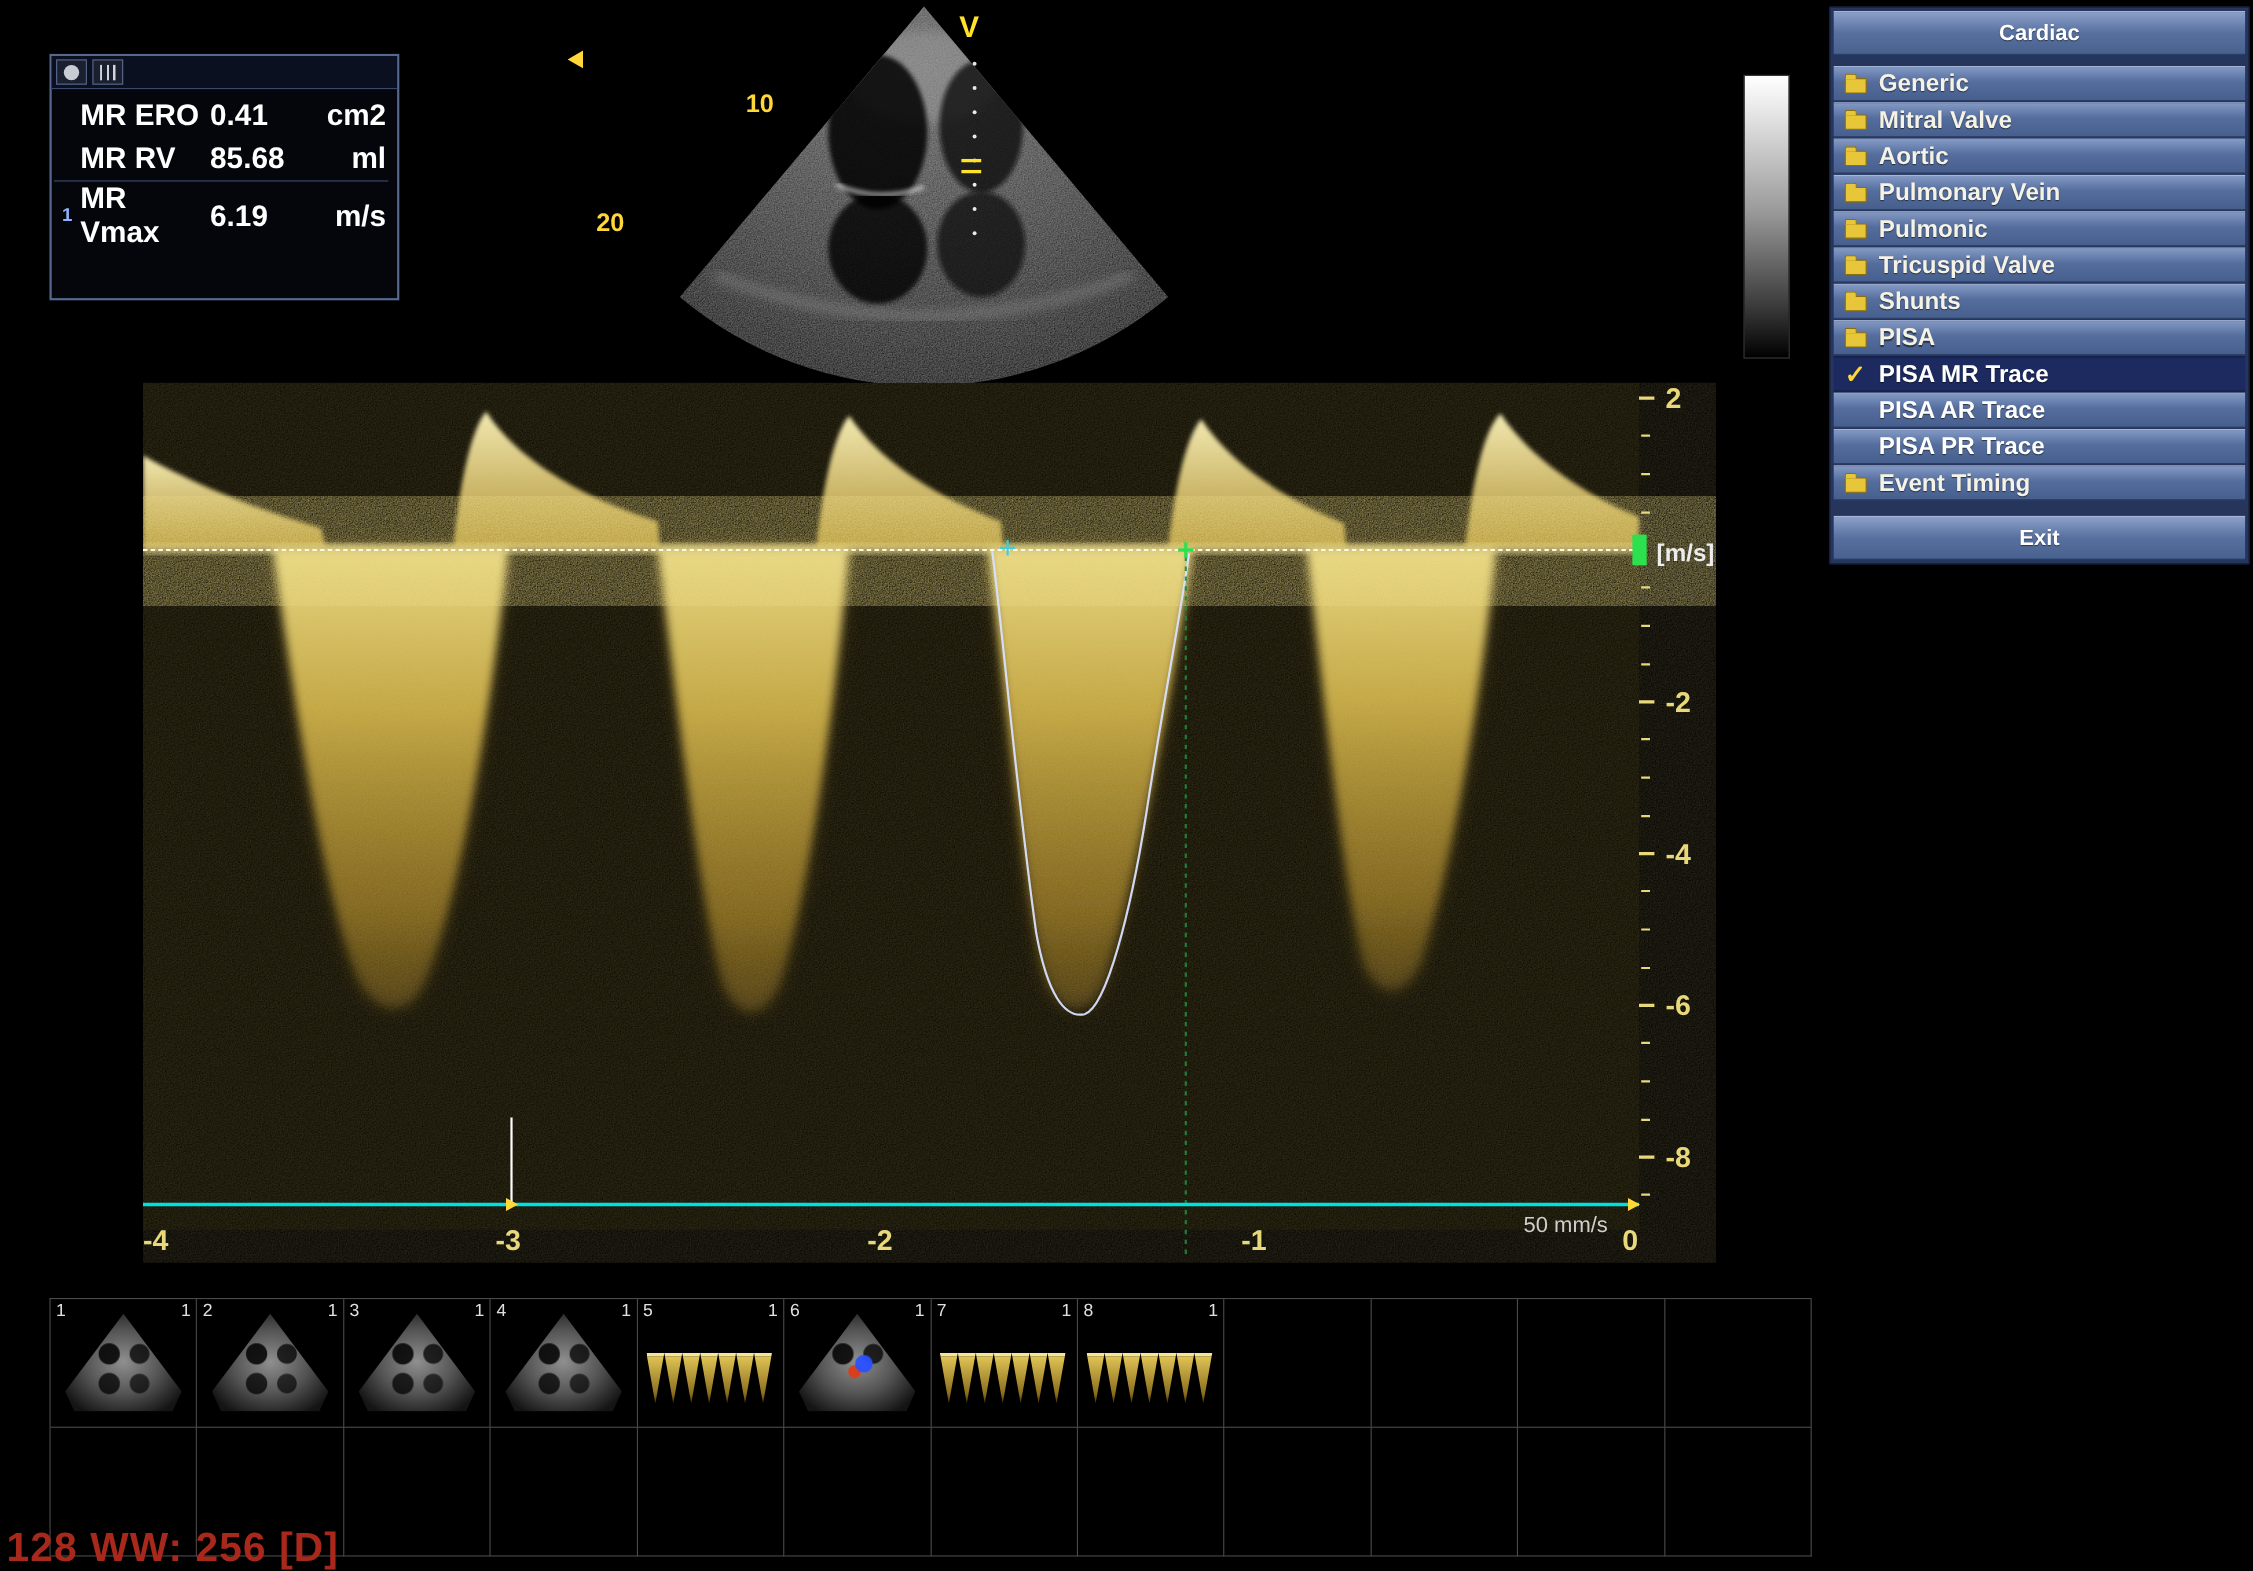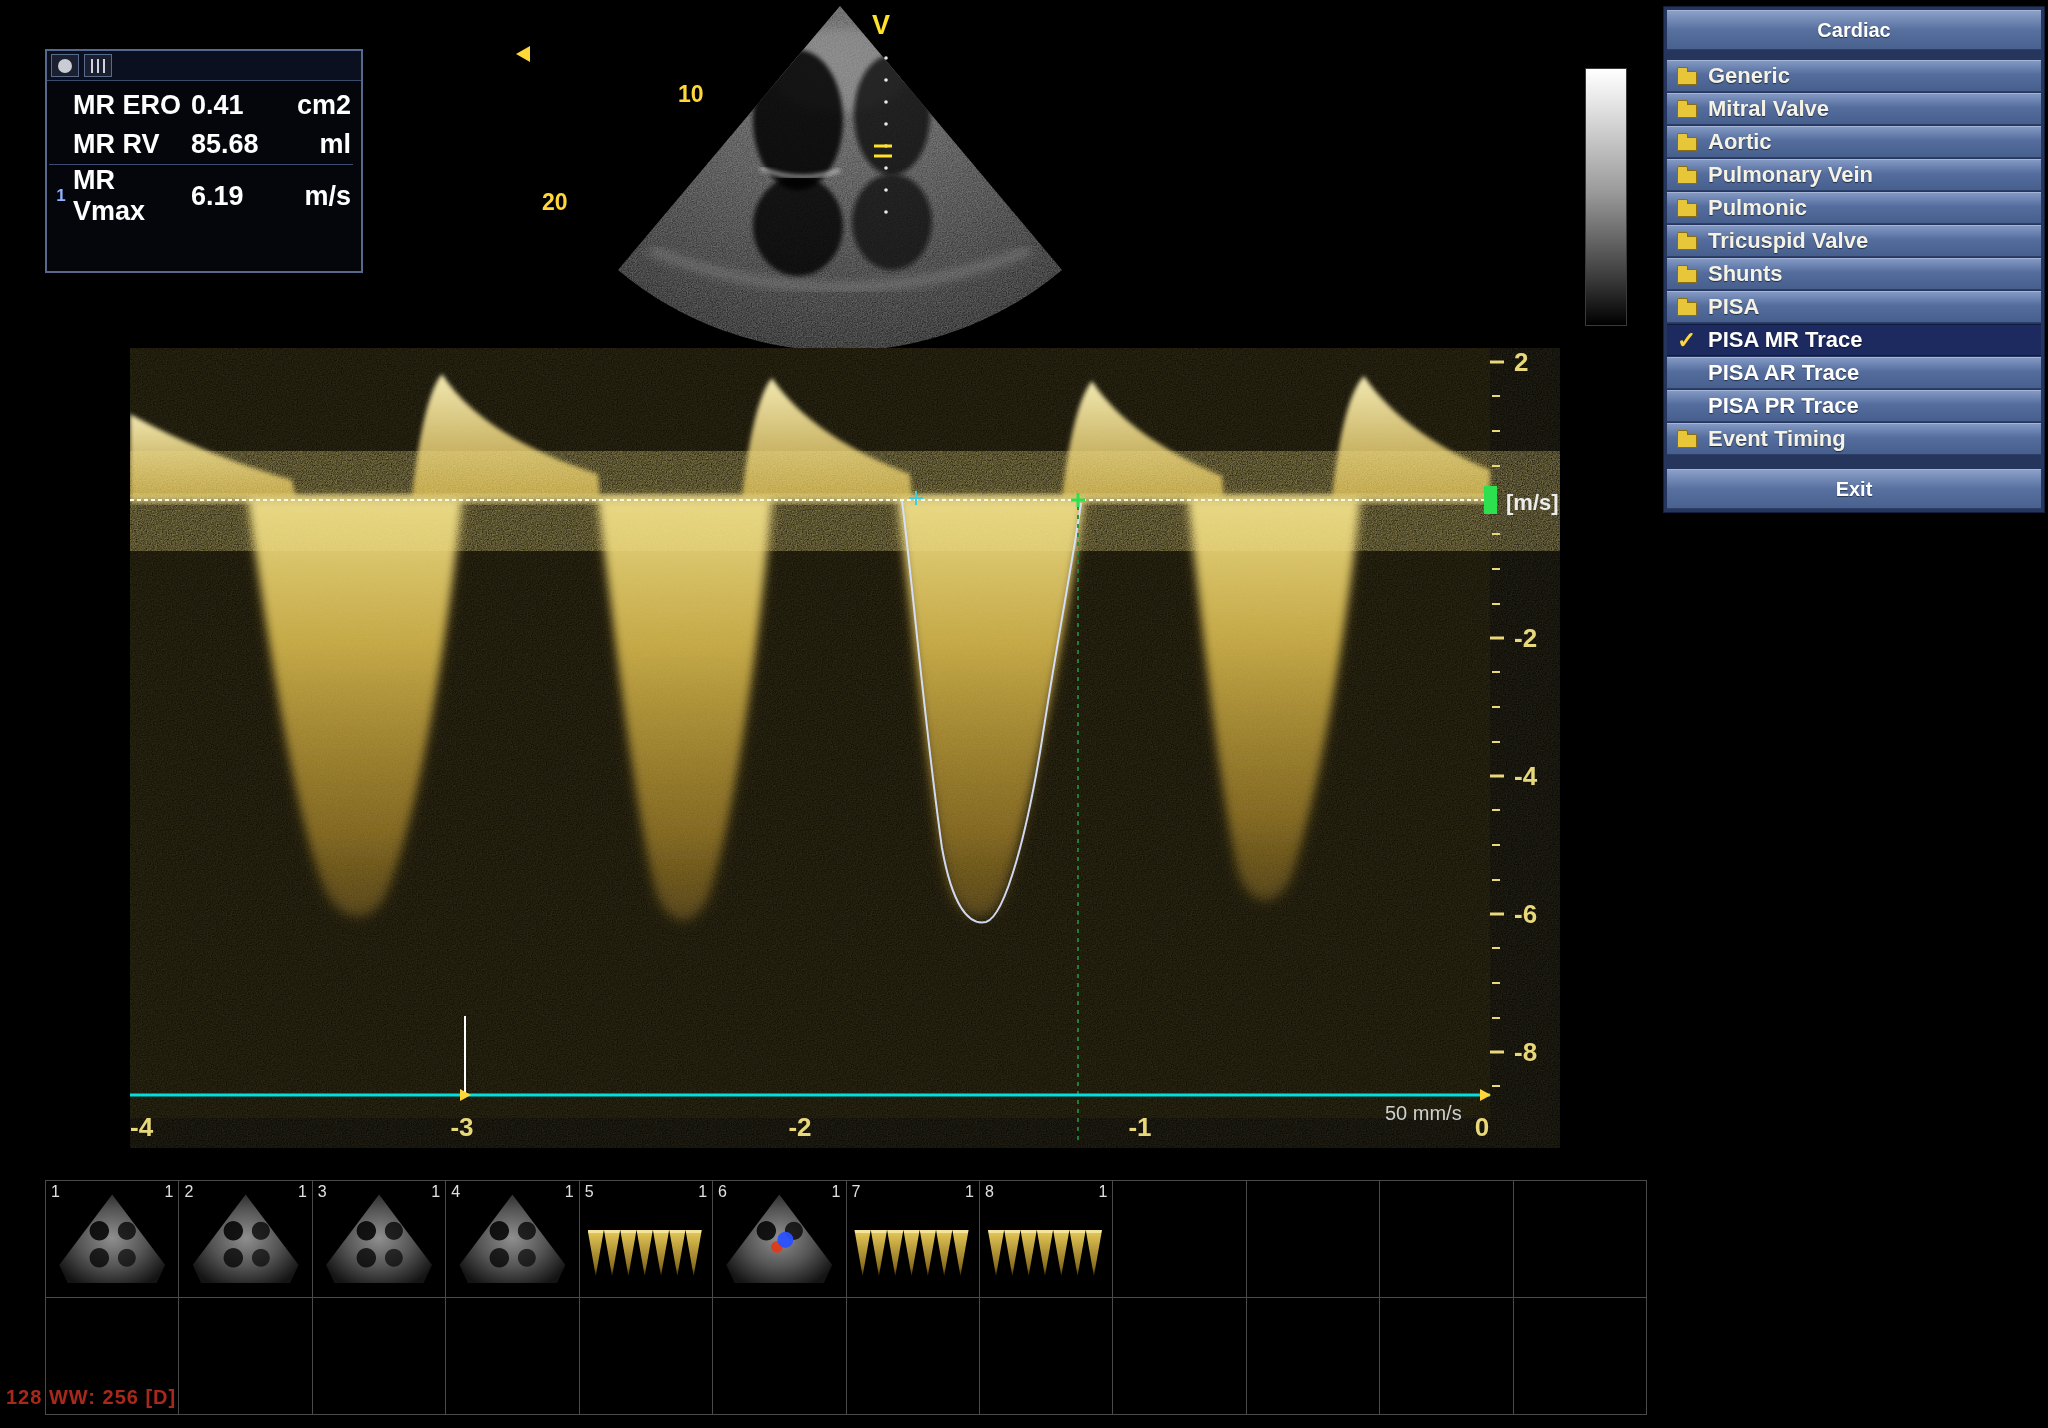--- a/index.html
+++ b/index.html
@@ -85,21 +85,21 @@
       radial-gradient(circle at 64% 42%, rgba(0,0,0,.75) 0 10%, transparent 11%),
       radial-gradient(ellipse at 50% 50%, #8f8f8f 0%, #555 45%, #141414 85%); }
   .strip { position:absolute; left:6%; right:6%; top:42%; height:40%;
     border-top:3px solid #f4e59a;
     background:linear-gradient(180deg,#e0c455,#8a6d1d 80%,#3a2d08);
     clip-path:polygon(0 0, 7% 100%, 14% 0, 21% 100%, 28% 0, 35% 100%, 42% 0, 49% 100%,
                       56% 0, 63% 100%, 70% 0, 77% 100%, 84% 0, 91% 100%, 98% 0); }
 
   
   .status-text { position:absolute; left:6px; top:1386px; color:#a8291c;
-    font-size:20px; font-weight:bold; letter-spacing:1px;text-align:center; }
+    font-size:37px; font-weight:bold; letter-spacing:1px;text-align:center; }
 </style>
 </head>
 <body>
 
 <div class="screen">
 
   <div class="meas-panel">
     <div class="meas-titlebar">
       <span class="meas-icon-box">
           <span class="meas-circle"></span>

